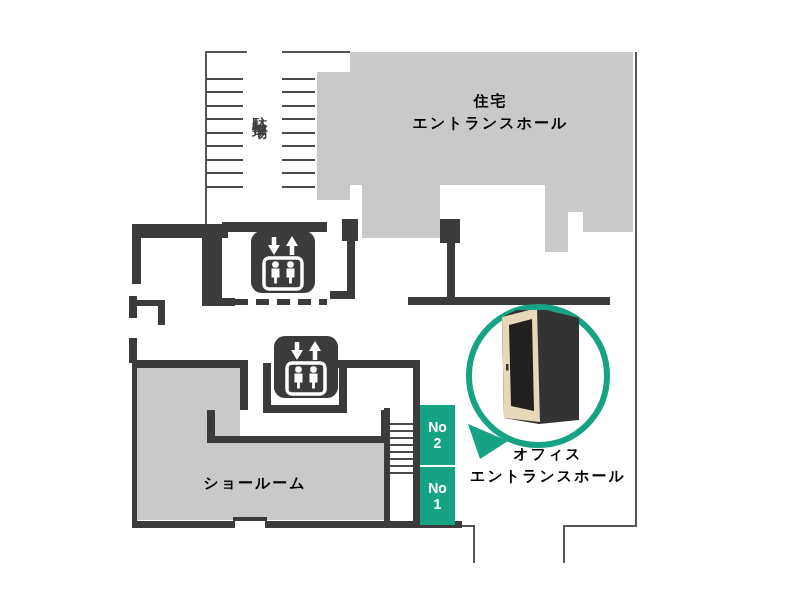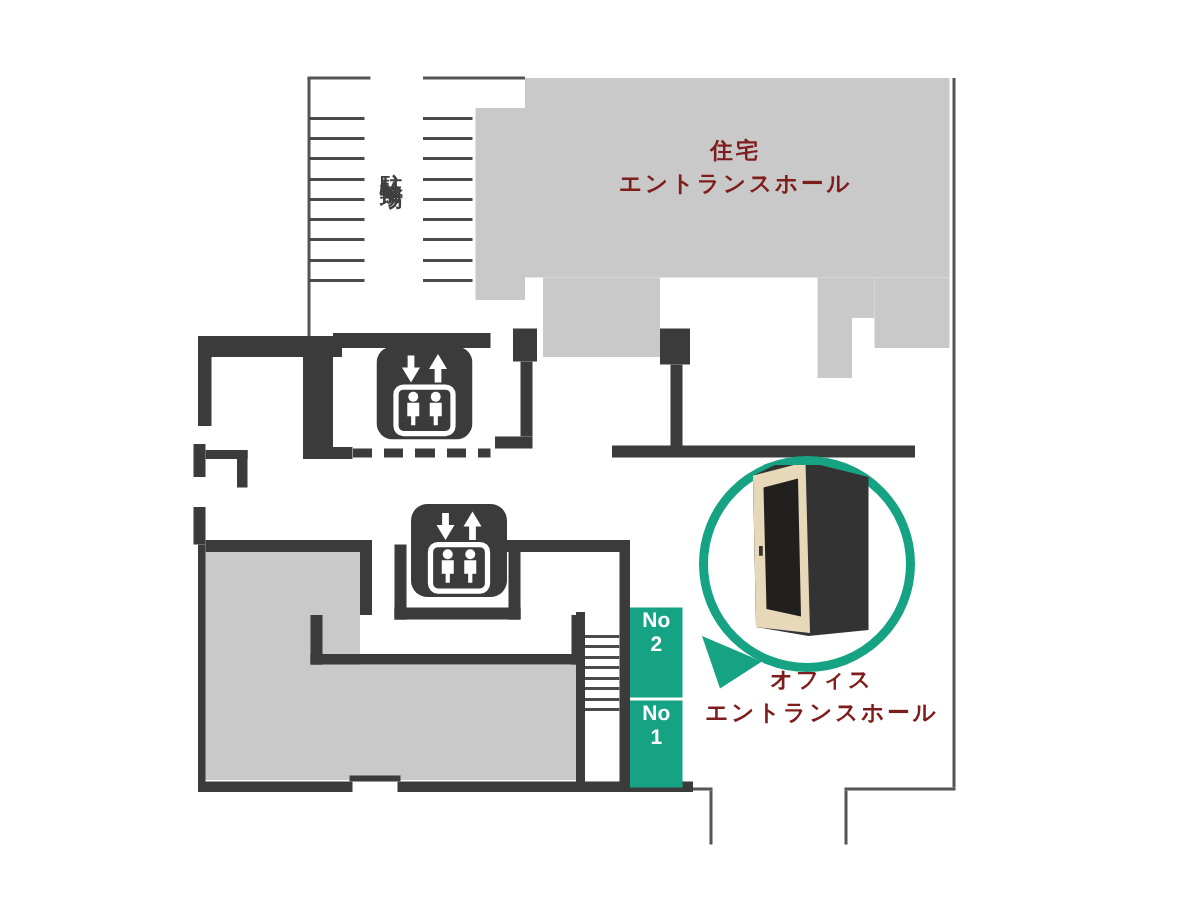--- a/index.html
+++ b/index.html
@@ -2,29 +2,29 @@
 <html><head>
 <meta charset="utf-8">
 <style>
   html,body{margin:0;padding:0;background:#fff;}
   #stage{position:relative;width:800px;height:600px;background:#ffffff;overflow:hidden;
          font-family:"Liberation Sans","DejaVu Sans",sans-serif;}
   .abs{position:absolute;}
   .gray{position:absolute;background:#c9c9c9;}
   .w{position:absolute;background:#3b3b3b;}
   .thin{position:absolute;background:#555555;}
-  .label{position:absolute;color:#7f1d1d;font-weight:bold;font-size:15px;
+  .label{position:absolute;color:#000000;font-weight:bold;font-size:15px;
          letter-spacing:2px;text-align:center;line-height:22px;white-space:nowrap;}
   .vlabel{position:absolute;color:#3f3f3f;font-weight:bold;font-size:15px;
           writing-mode:vertical-rl;letter-spacing:4px;}
   .racks{position:absolute;background:repeating-linear-gradient(180deg,#4a4a4a 0 2px,transparent 2px 13.5px);}
   .stairs{position:absolute;background:repeating-linear-gradient(180deg,#4a4a4a 0 2px,transparent 2px 7px);}
   .dash{position:absolute;background:repeating-linear-gradient(90deg,#3b3b3b 0 13px,transparent 13px 21px);}
   .unit{position:absolute;left:420px;width:35px;background:#16a383;color:#ffffff;
-        display:flex;flex-direction:column;align-items:center;justify-content:flex-start;
+        display:flex;flex-direction:column;align-items:center;justify-content:center;
         font-weight:bold;font-size:14px;line-height:16px;text-align:center;}
   #badge-circle{position:absolute;left:466px;top:304px;width:132px;height:132px;
         background:#ffffff;border:6px solid #16a383;border-radius:50%;}
   .elev{position:absolute;width:64px;height:62px;}
 </style>
 </head>
 <body>
 
 <div id="stage">
 
@@ -131,19 +131,20 @@
     </svg>
   </div>
 
   <div class="vlabel" style="left:250px;top:104px;">駐輪場</div>
 
   <div class="label" style="left:408px;top:90px;width:165px;">
     <div>住宅</div>
     <div>エントランスホール</div>
   </div>
 
+  <div class="label" style="left:195px;top:472px;width:120px;">ショールーム</div>
 
   <div class="label" style="left:448px;top:443px;width:200px;">
     <div>オフィス</div>
     <div>エントランスホール</div>
   </div>
 
 </div>
 
 </body></html>

